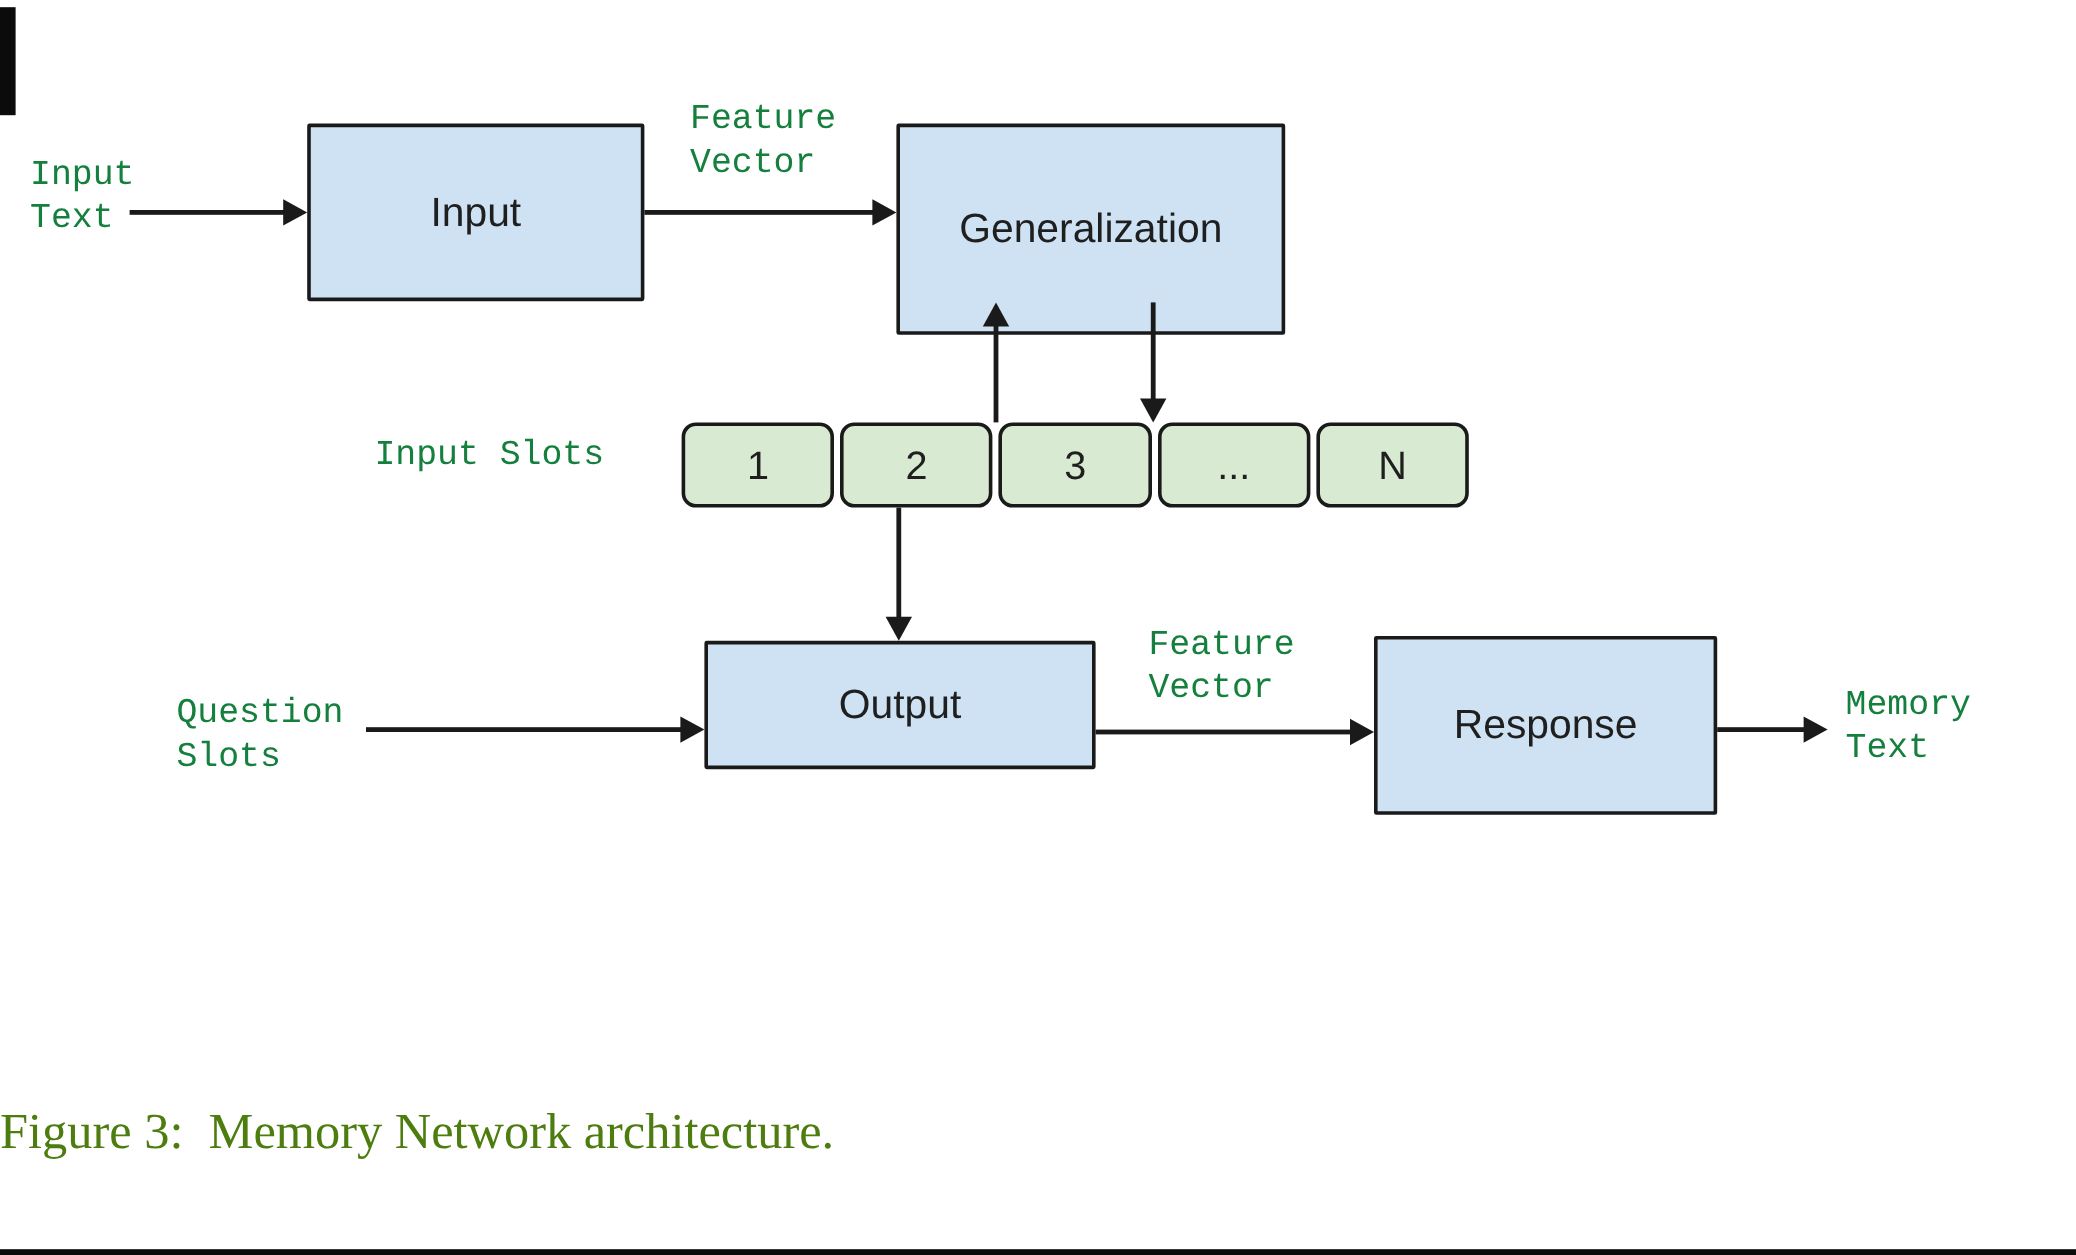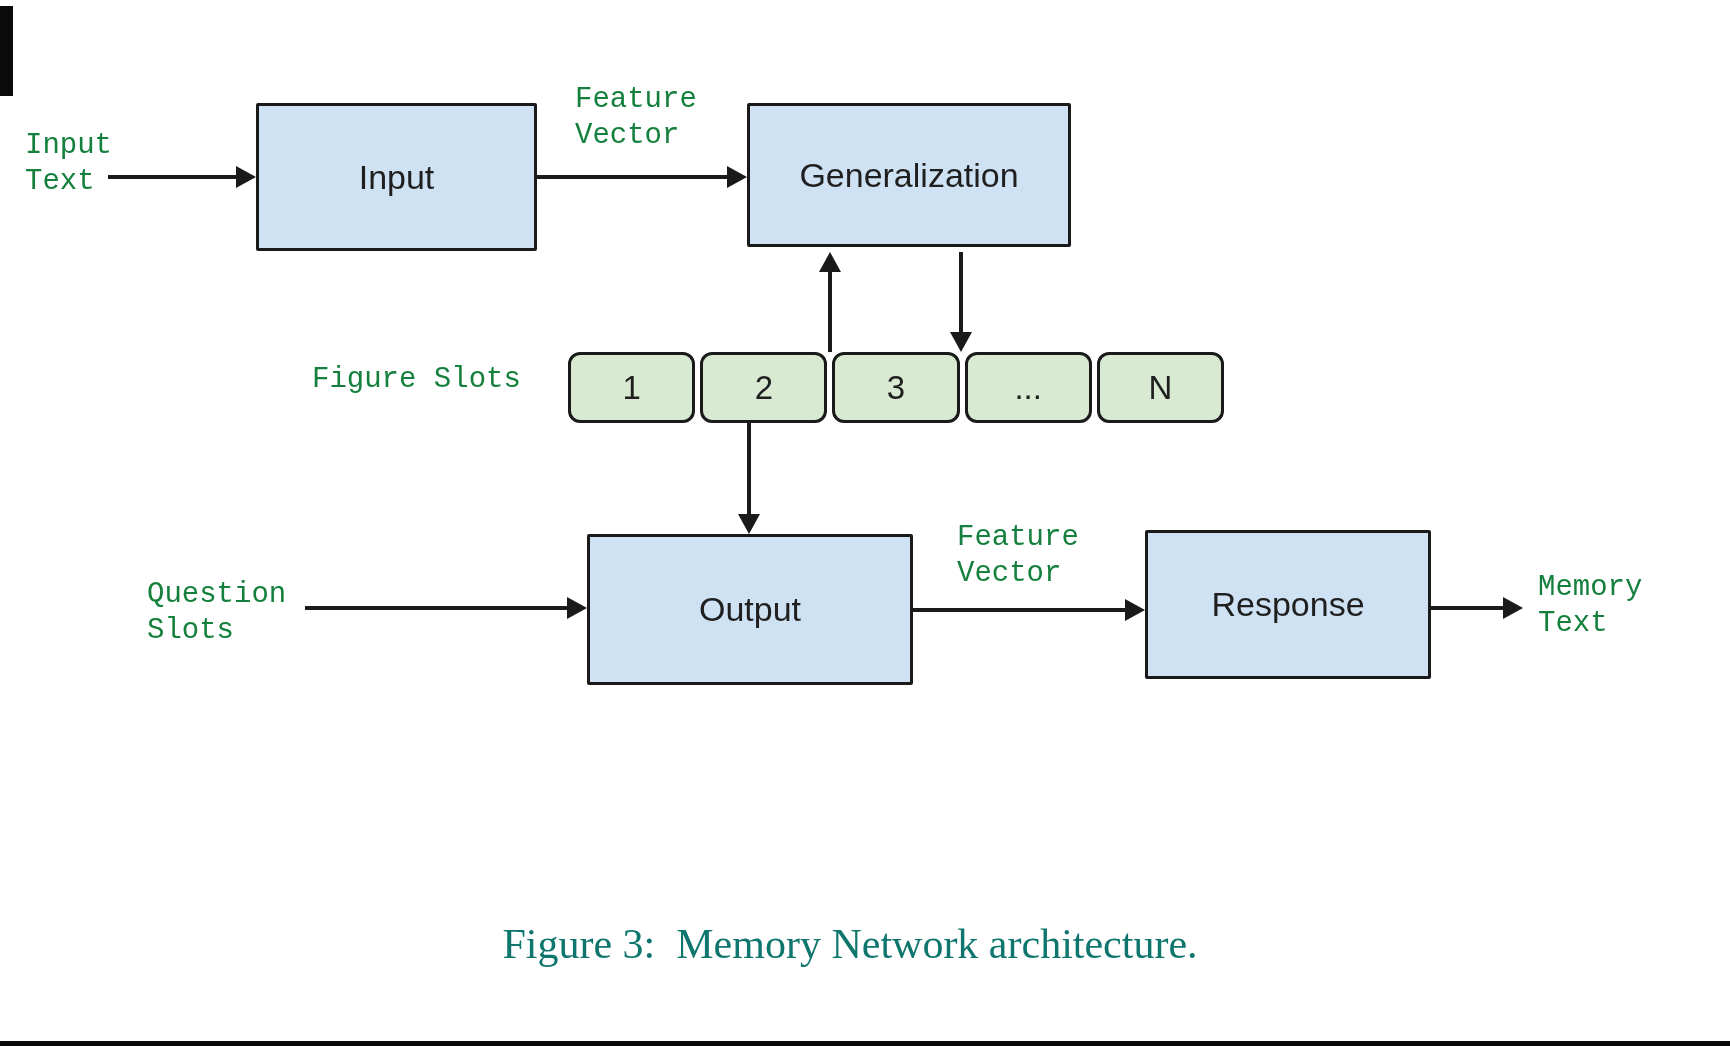--- a/index.html
+++ b/index.html
@@ -30,56 +30,56 @@
   .vline{position:absolute;width:4px;background:var(--stroke);}
   .vline.up::before{
     content:"";position:absolute;top:-19px;left:-9px;width:0;height:0;
     border-bottom:20px solid var(--stroke);border-left:11px solid transparent;border-right:11px solid transparent;
   }
   .vline.down::after{
     content:"";position:absolute;bottom:-19px;left:-9px;width:0;height:0;
     border-top:20px solid var(--stroke);border-left:11px solid transparent;border-right:11px solid transparent;
   }
   .caption{
-    position:absolute;left:0;top:920px;width:1700px;text-align:center;
-    font-family:"Liberation Serif","DejaVu Serif",serif;font-size:42px;color:#0f766e;white-space:pre;
+    position:absolute;left:0;top:920px;width:1700px;text-align:left;
+    font-family:"Liberation Serif","DejaVu Serif",serif;font-size:42px;color:#4d7c0f;white-space:pre;
   }
   .watermark{
     position:absolute;left:1210px;top:948px;font-size:46px;letter-spacing:2px;
     color:var(--watermark-color);white-space:pre;
   }
   .screen-artifact{position:absolute;background:#0b0b0b;}
 </style>
 </head>
 <body>
 
 <div class="canvas" style="--node-fill: #cfe2f3; --slot-fill: #d9ead3; --stroke: #1a1a1a; --watermark-color: #c5c5c5;">
 
   <div class="screen-artifact" style="left:0;top:6px;width:13px;height:90px"></div>
   <div class="screen-artifact" style="left:0;top:1041px;width:1730px;height:5px"></div>
 
   <div class="lbl" style="left:25px;top:128px">Input
 Text</div>
   <div class="lbl" style="left:575px;top:82px">Feature
 Vector</div>
-  <div class="lbl" style="left:312px;top:362px">Figure Slots</div>
+  <div class="lbl" style="left:312px;top:362px">Input Slots</div>
   <div class="lbl" style="left:147px;top:577px">Question
 Slots</div>
   <div class="lbl" style="left:957px;top:520px">Feature
 Vector</div>
   <div class="lbl" style="left:1538px;top:570px">Memory
 Text</div>
 
   <div class="node" style="left:256px;top:103px;width:281px;height:148px">
     <span>Input</span>
   </div>
-  <div class="node" style="left:747px;top:103px;width:324px;height:144px">
+  <div class="node" style="left:747px;top:103px;width:324px;height:176px">
     <span>Generalization</span>
   </div>
-  <div class="node" style="left:587px;top:534px;width:326px;height:151px">
+  <div class="node" style="left:587px;top:534px;width:326px;height:107px">
     <span>Output</span>
   </div>
   <div class="node" style="left:1145px;top:530px;width:286px;height:149px">
     <span>Response</span>
   </div>
 
   <div class="slots" style="left:568px;top:352px;width:656px;height:71px">
     <div class="slot">
       <span>1</span>
     </div>

